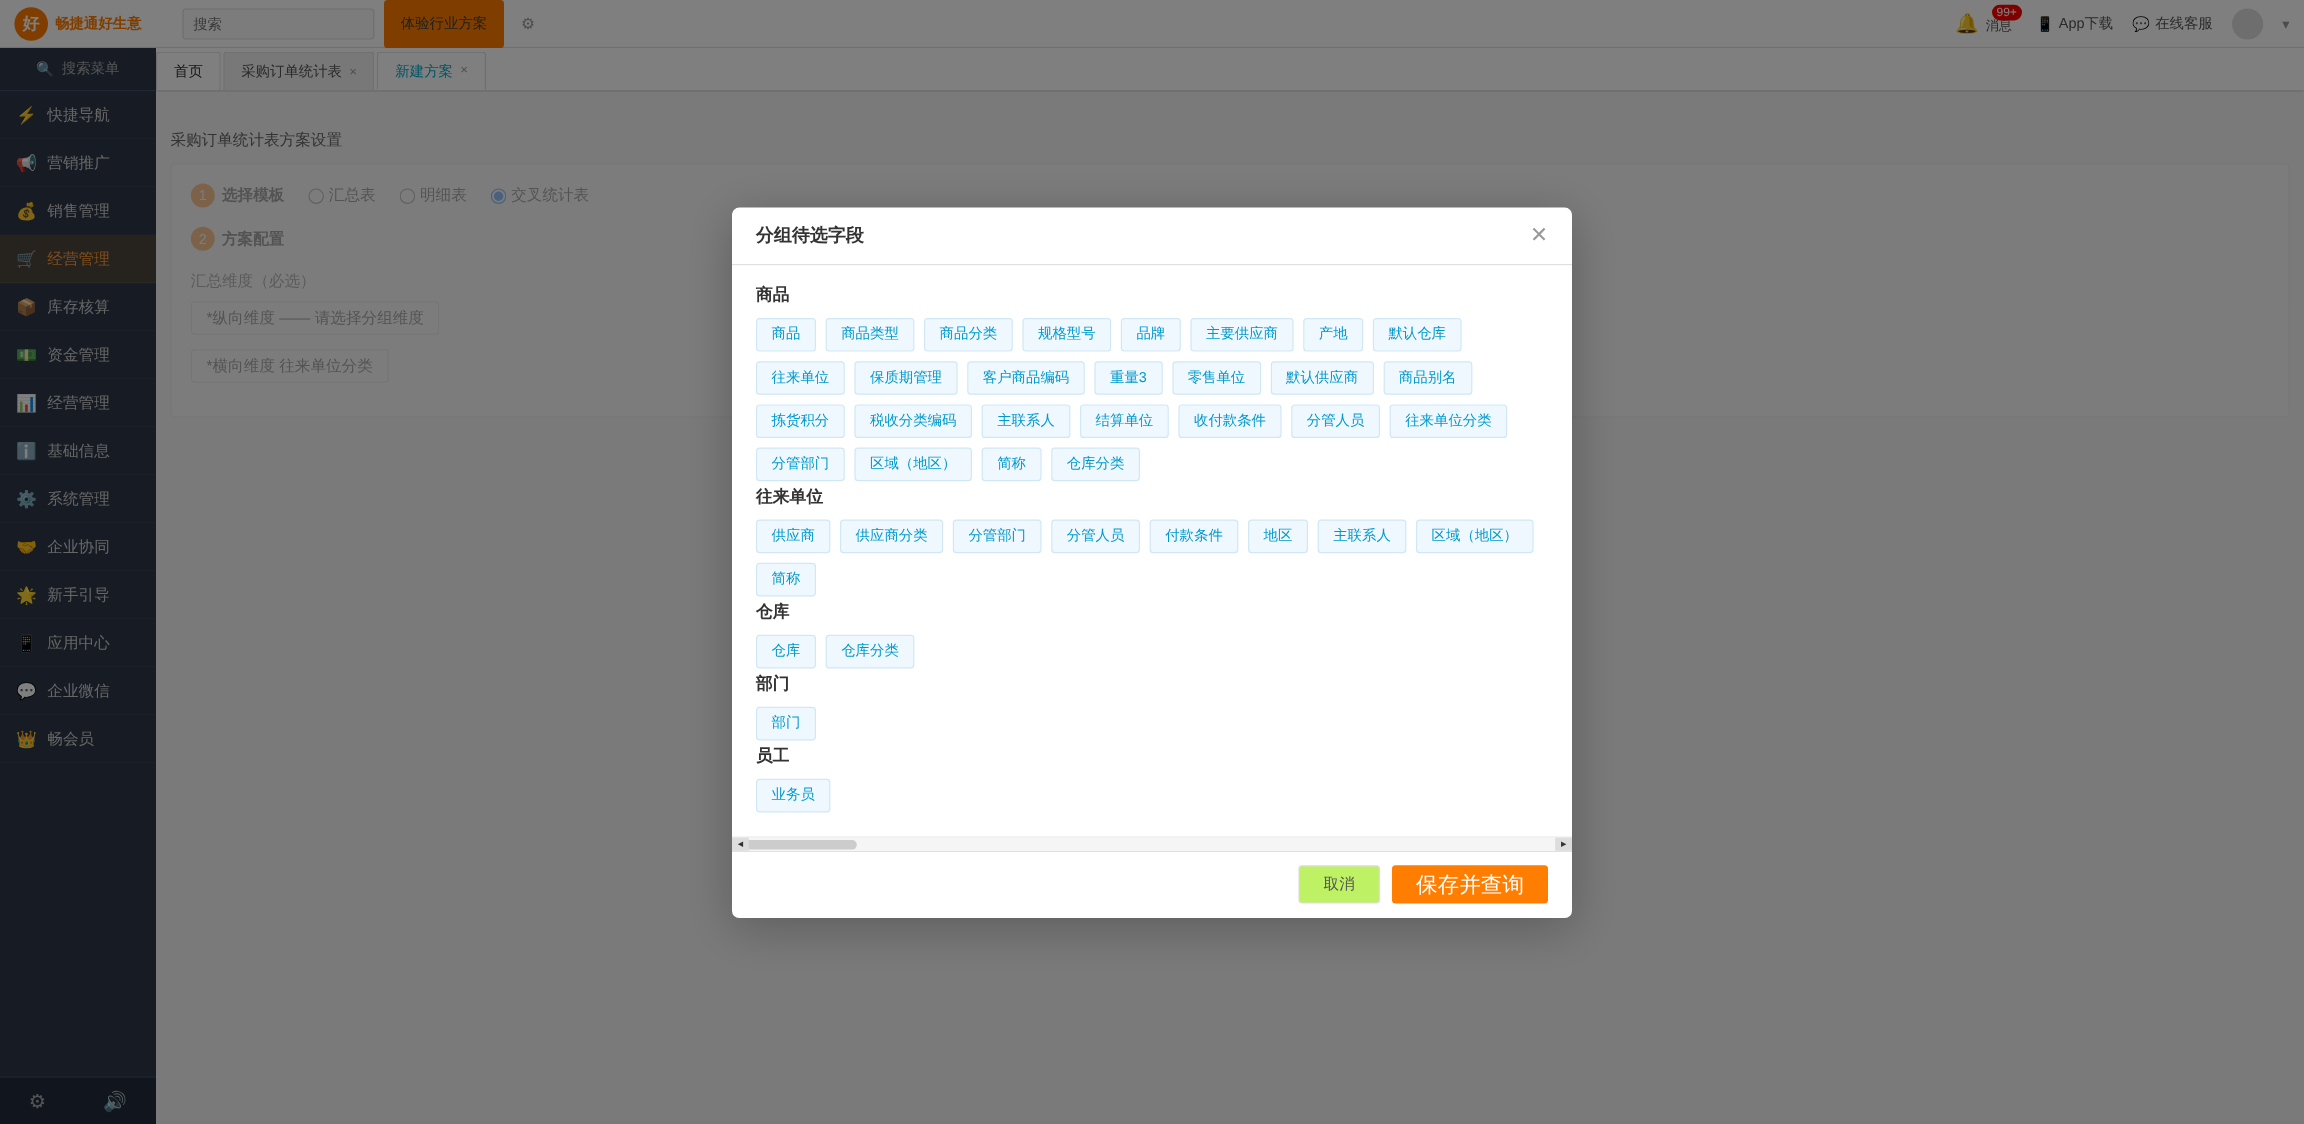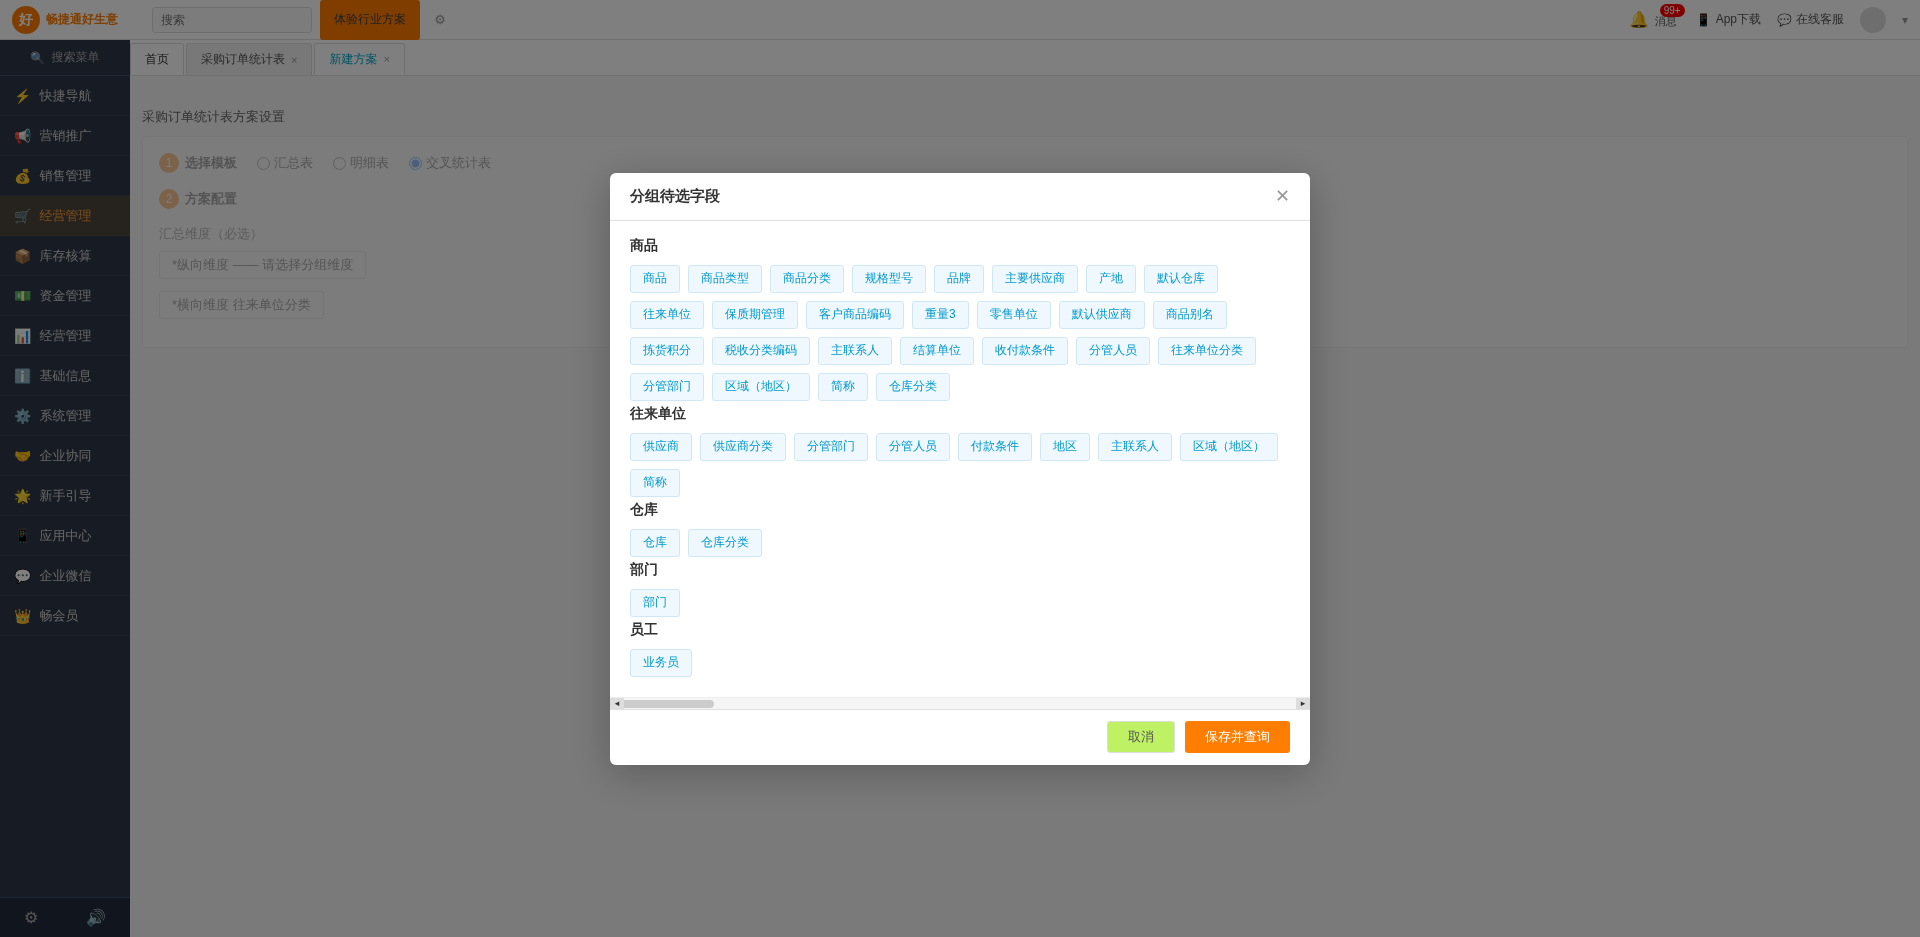--- a/index.html
+++ b/index.html
@@ -252,21 +252,21 @@
     .btn-cancel {
       height: 32px; padding: 0 20px;
       border: 1px solid #ddd; border-radius: 3px;
       background: #bef264; color: #555;
       font-size: 13px; cursor: pointer;
     }
     .btn-confirm {
       height: 32px; padding: 0 20px;
       border: none; border-radius: 3px;
       background: #ff7d00; color: #fff;
-      font-size: 13px; cursor: pointer;
+      font-size: 18px; cursor: pointer;
     }
   </style>
 </head>
 <body>
 
 <div class="top-bar">
   <div class="top-bar-logo">
     <div class="logo-icon">好</div>
     <span class="logo-text">畅捷通好生意</span>
   </div>

